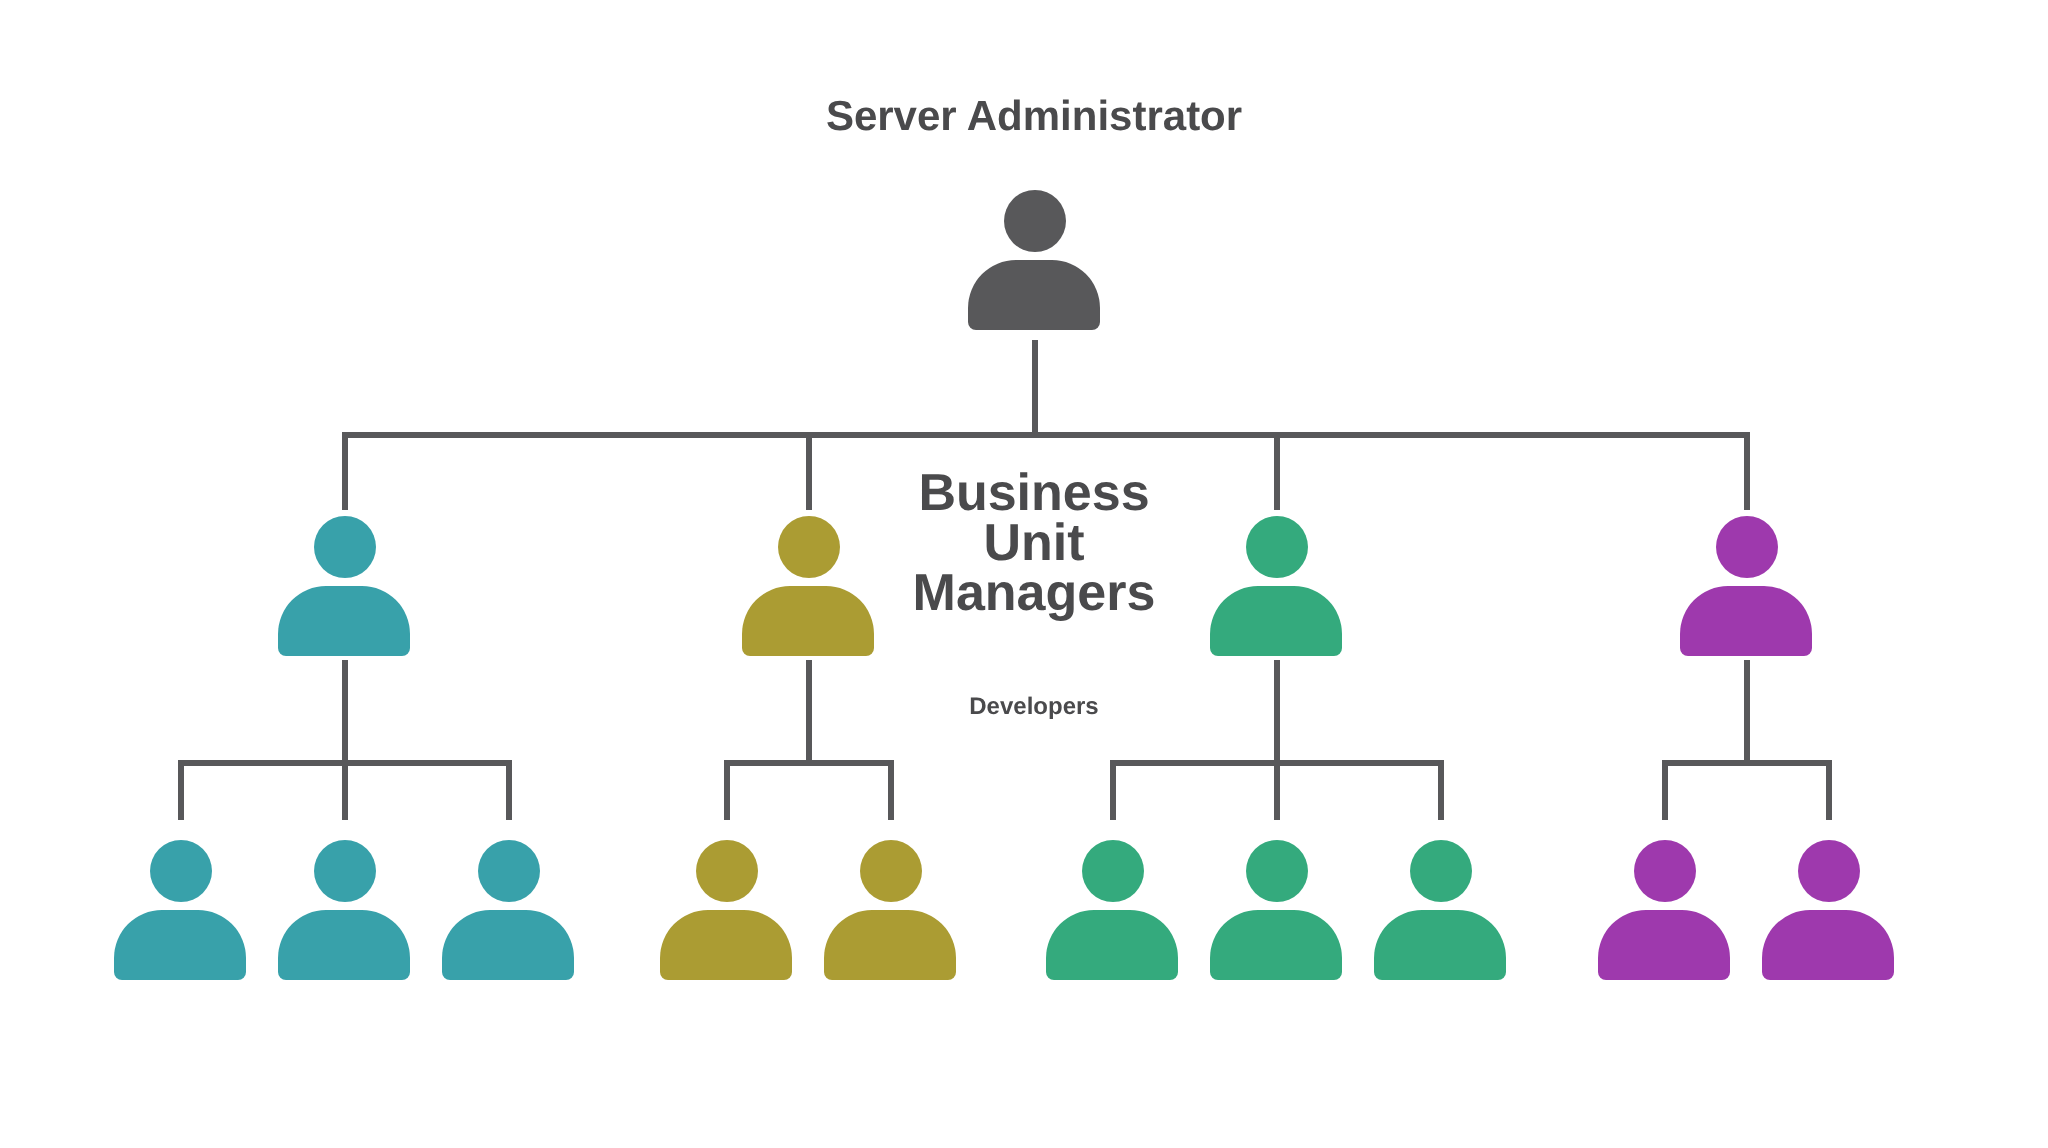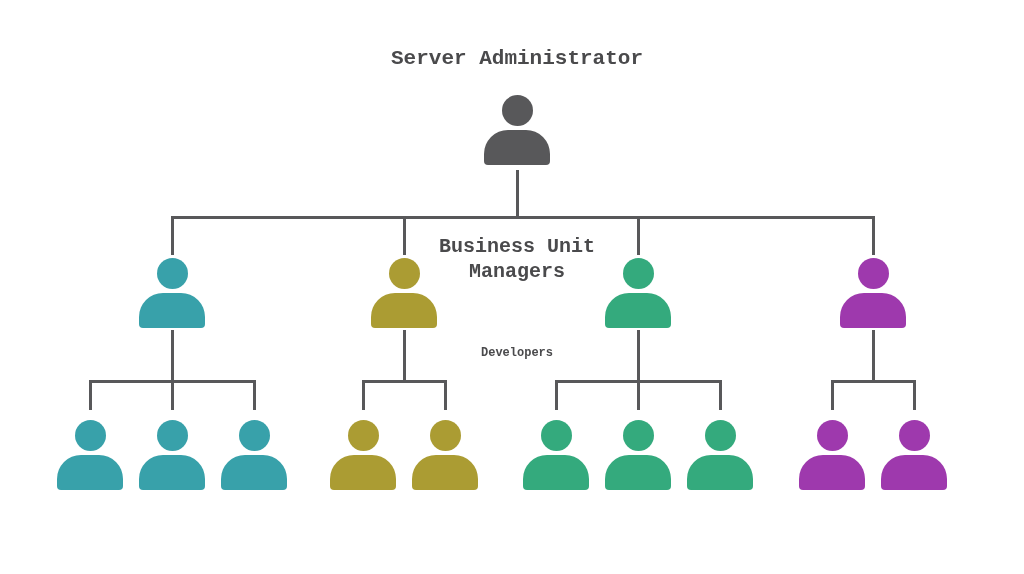--- a/index.html
+++ b/index.html
@@ -5,40 +5,40 @@
   html, body {
     margin: 0;
     padding: 0;
     background: #ffffff;
   }
   #canvas {
     position: relative;
     width: 1024px;
     height: 574px;
     background: var(--bg, #ffffff);
-    font-family: Liberation Mono, monospace;
+    font-family: Liberation Sans, sans-serif;
     overflow: hidden;
   }
   .label {
     position: absolute;
     text-align: center;
     font-weight: bold;
     color: var(--text, #4a4a4c);
   }
   #root-label {
     left: 317px;
     top: 47px;
     width: 400px;
     font-size: 21px;
   }
   #managers-label {
     left: 437px;
     top: 234px;
     width: 160px;
-    font-size: 20px;
+    font-size: 26px;
     line-height: 25px;
   }
   #developers-label {
     left: 417px;
     top: 346px;
     width: 200px;
     font-size: 12px;
   }
   .person {
     position: absolute;

